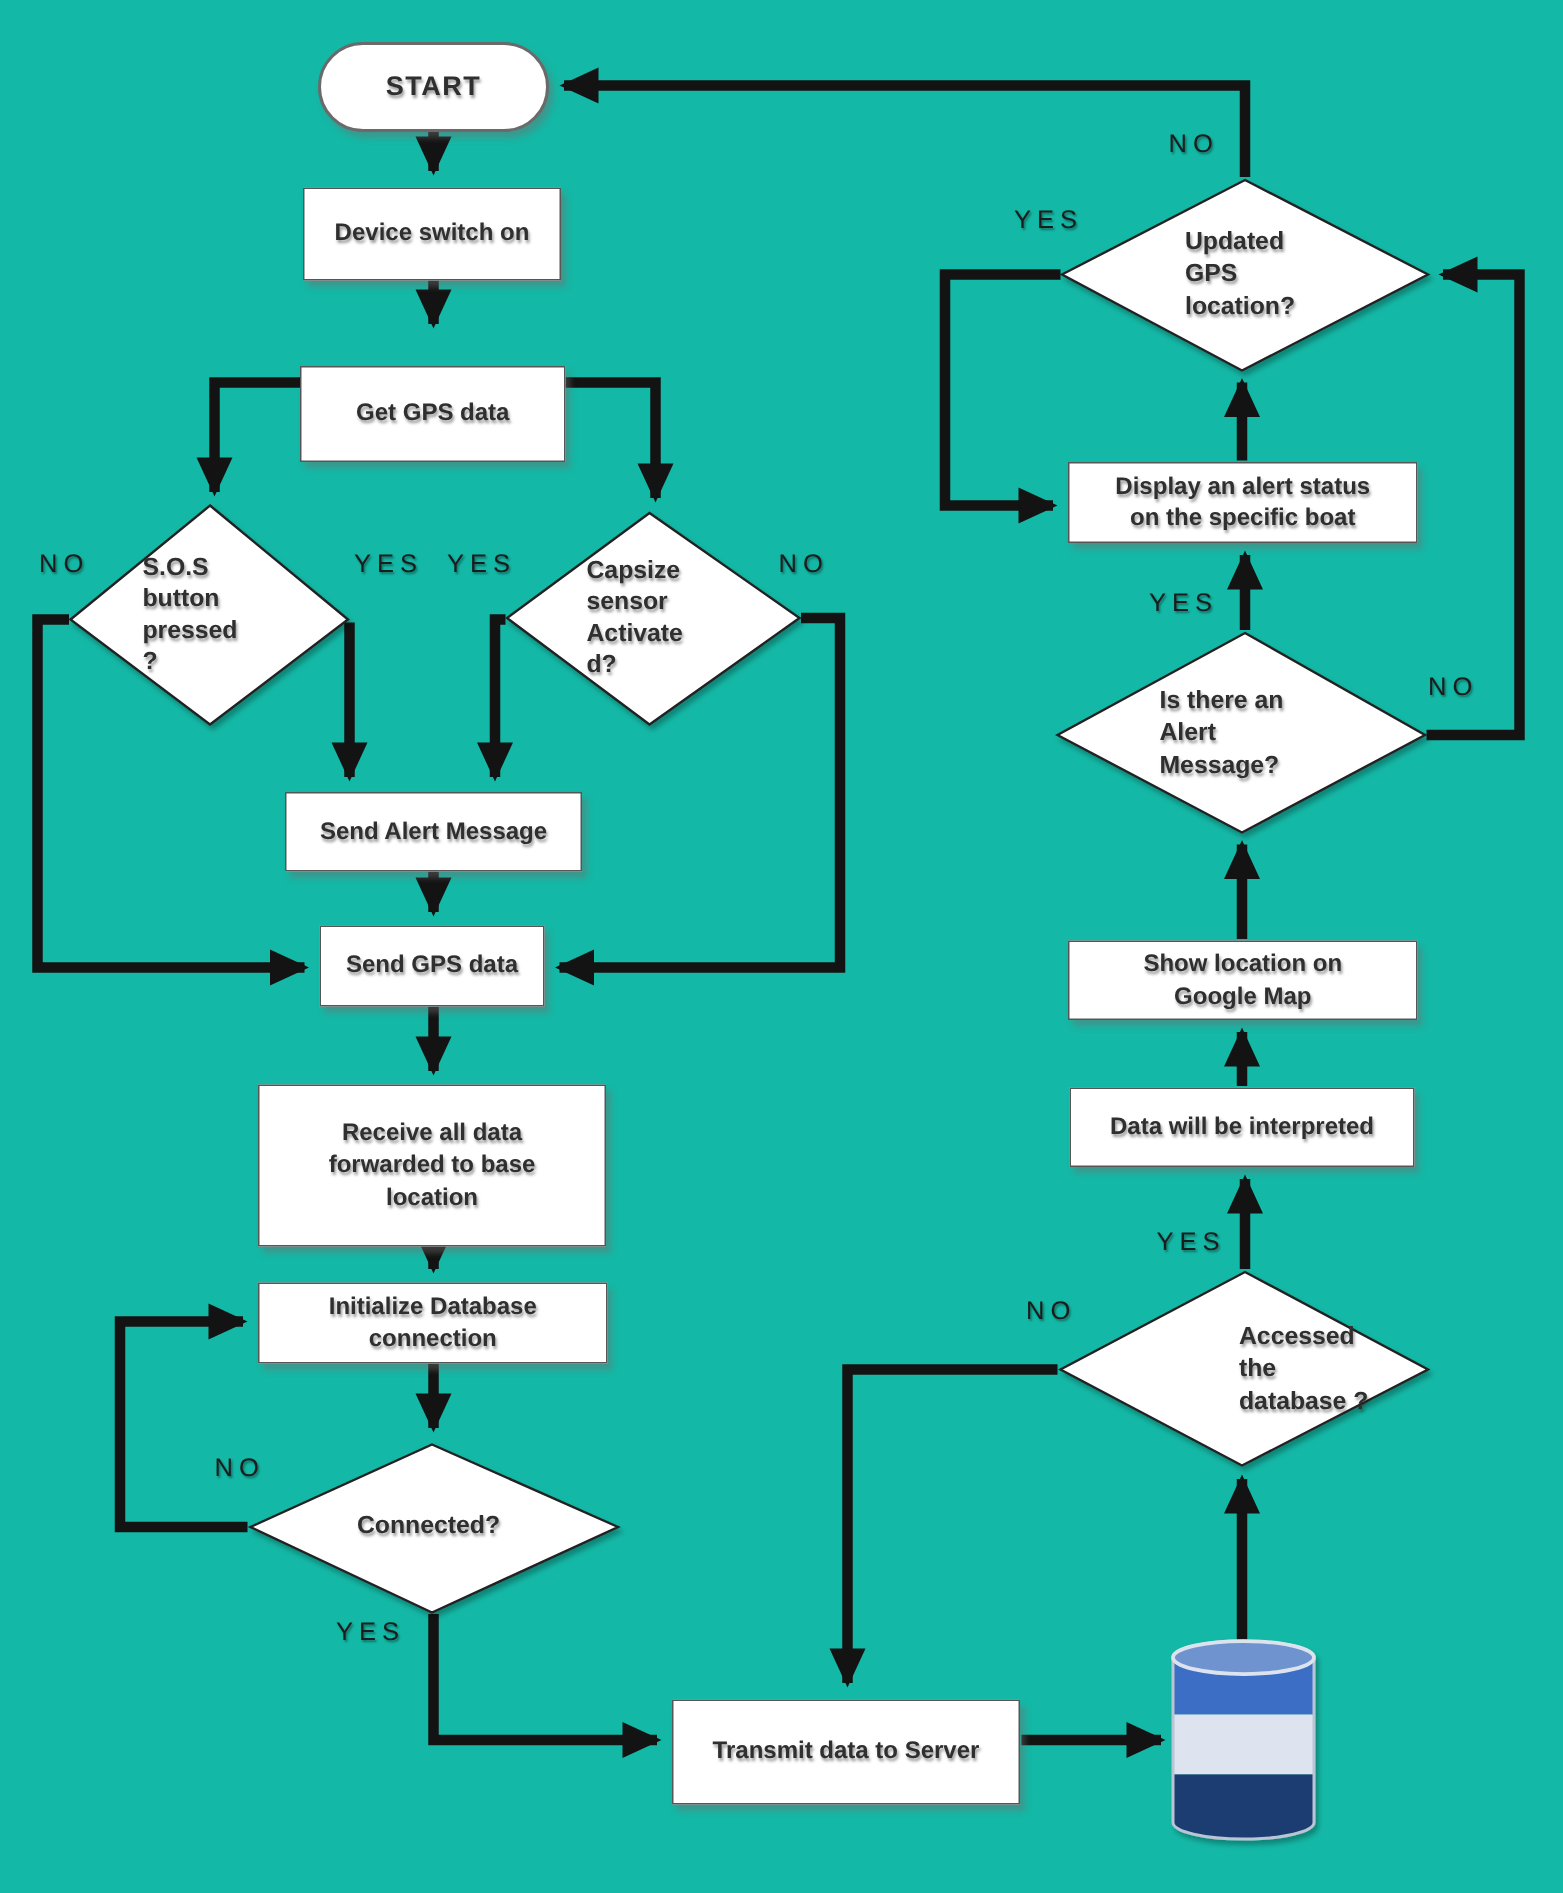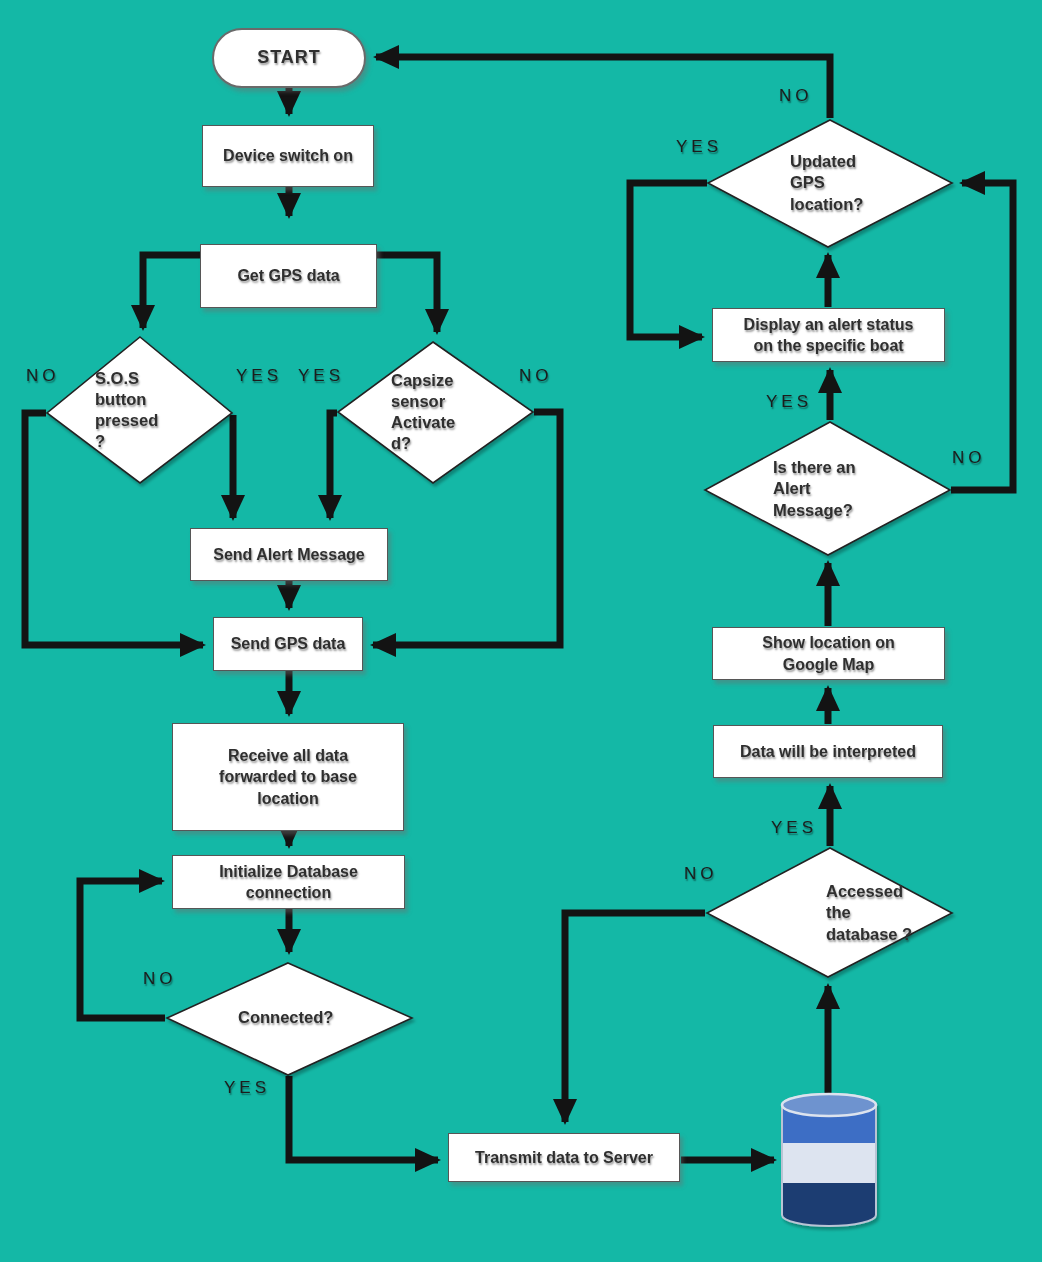--- a/index.html
+++ b/index.html
@@ -132,21 +132,21 @@
     <span class="line">Receive all data</span>
     <span class="line">forwarded to base</span>
     <span class="line">location</span>
   </div>
 
   <div class="box" style="left:172px;top:855px;width:233px;height:54px;">
     <span class="line">Initialize Database</span>
     <span class="line">connection</span>
   </div>
 
-  <div class="box" style="left:448px;top:1133px;width:232px;height:49px;">
+  <div class="box" style="left:448px;top:1133px;width:232px;height:70px;">
     <span>Transmit data to Server</span>
   </div>
 
   <div class="box" style="left:713px;top:725px;width:230px;height:53px;">
     <span>Data will be interpreted</span>
   </div>
 
   <div class="box" style="left:712px;top:627px;width:233px;height:53px;">
     <span class="line">Show location on</span>
     <span class="line">Google Map</span>

